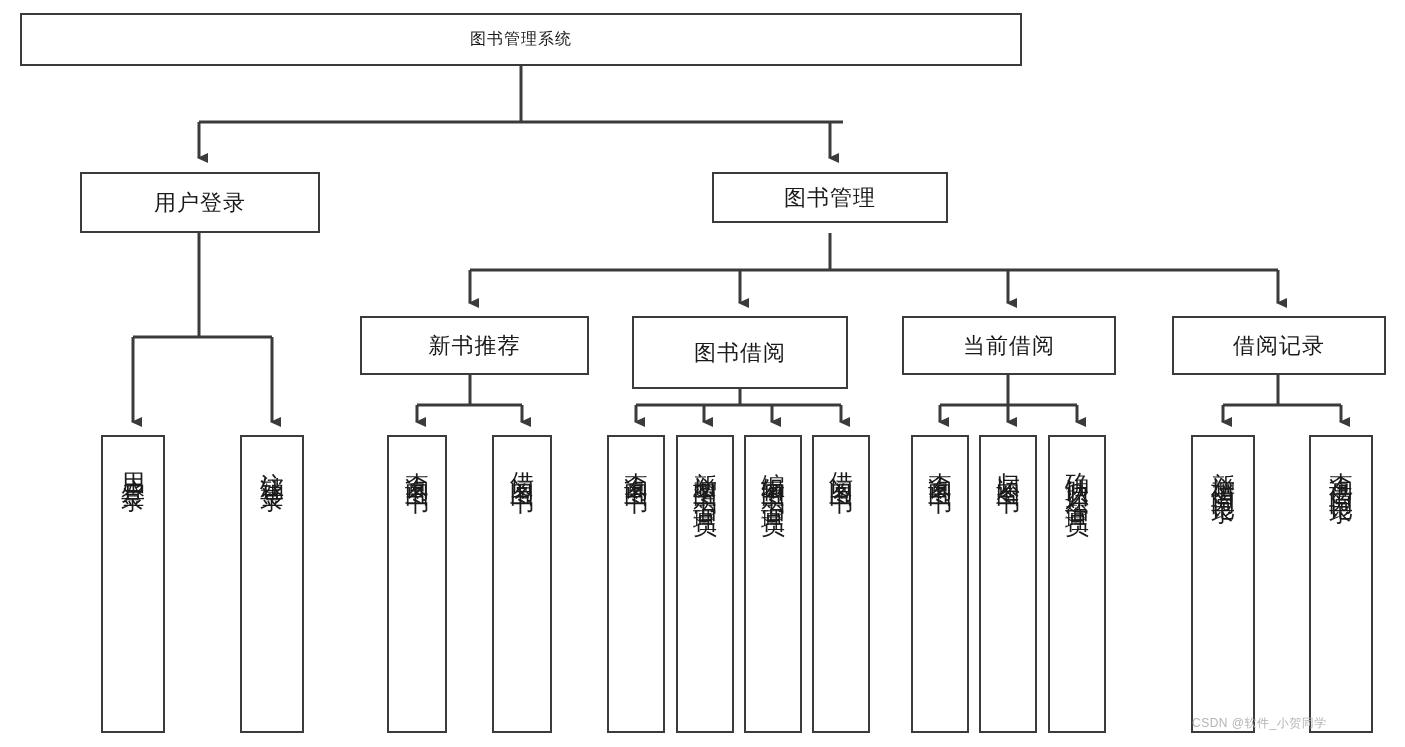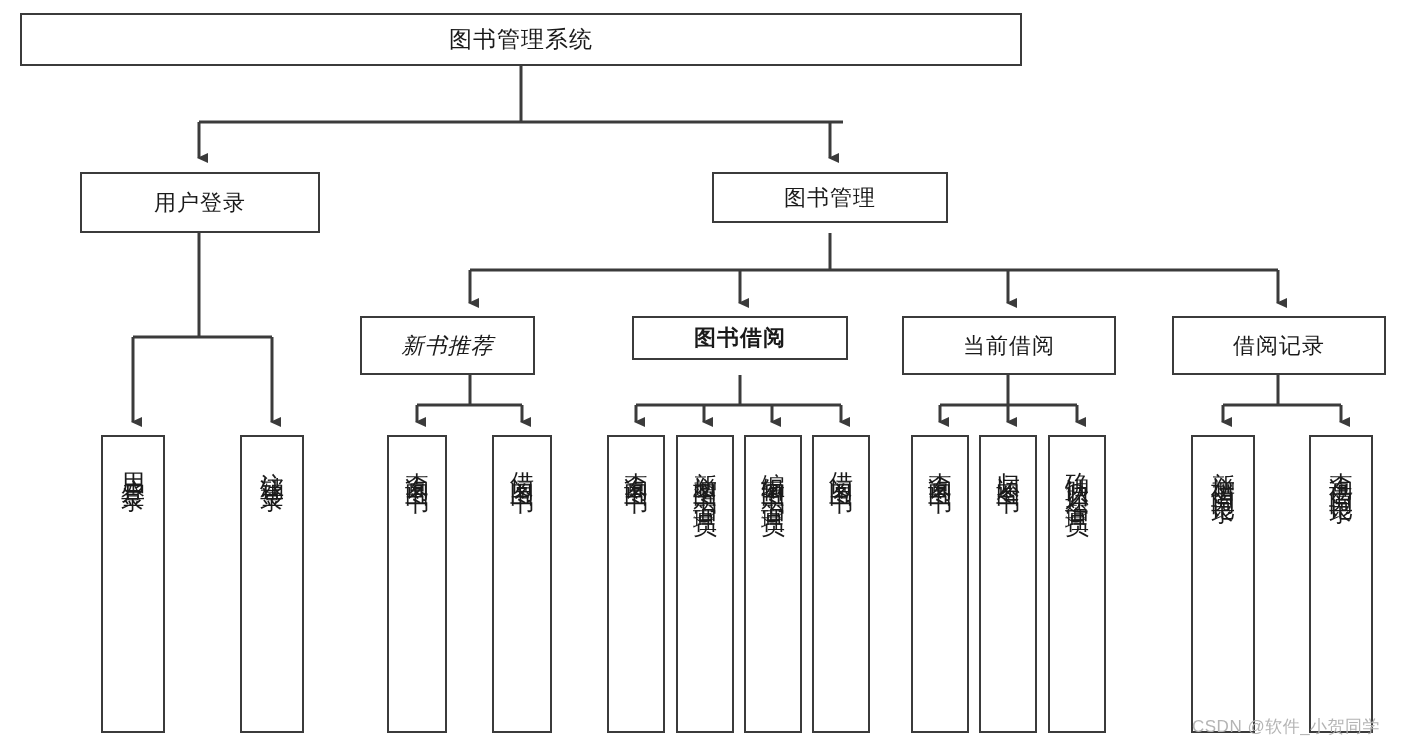--- a/index.html
+++ b/index.html
@@ -41,41 +41,41 @@
     text-align: center;
     line-height: 1.15;
     white-space: nowrap;
   }
   
   .node.horiz .lbl {
     font-size: 22px;
     letter-spacing: 1px;
   }
   .node.root .lbl {
-    font-size: 23px;
+    font-size: 16px;
     letter-spacing: 1px;
     text-align: right;
   }
   
   .node.vert {
     align-items: flex-start;
     padding-top: 16px;
   }
   .node.vert .lbl {
     writing-mode: vertical-rl;
     text-orientation: upright;
     font-size: 24px;
     letter-spacing: 6px;
     line-height: 1;
     white-space: normal;
   }
   .watermark {
     position: absolute;
     color: #b4b4b4;
-    font-size: 17px;
+    font-size: 12px;
     letter-spacing: 0.5px;
     white-space: nowrap;
     user-select: none;
   }
 </style>
 </head>
 <body>
 
 <div id="diagram-root">
 
@@ -134,25 +134,25 @@
   </div>
 
   <div class="node horiz" style="left:80px; top:172px; width:240px; height:61px;">
     <span class="lbl">用户登录</span>
   </div>
 
   <div class="node horiz" style="left:712px; top:172px; width:236px; height:51px;">
     <span class="lbl">图书管理</span>
   </div>
 
-  <div class="node horiz" style="left:360px; top:316px; width:175px; height:59px;font-style:italic;">
+  <div class="node horiz" style="left:360px; top:316px; width:229px; height:59px;">
     <span class="lbl">新书推荐</span>
   </div>
 
-  <div class="node horiz" style="left:632px; top:316px; width:216px; height:44px;font-weight:bold;">
+  <div class="node horiz" style="left:632px; top:316px; width:216px; height:73px;">
     <span class="lbl">图书借阅</span>
   </div>
 
   <div class="node horiz" style="left:1172px; top:316px; width:214px; height:59px;">
     <span class="lbl">借阅记录</span>
   </div>
 
   <div class="node horiz" style="left:902px; top:316px; width:214px; height:59px;">
     <span class="lbl">当前借阅</span>
   </div>

